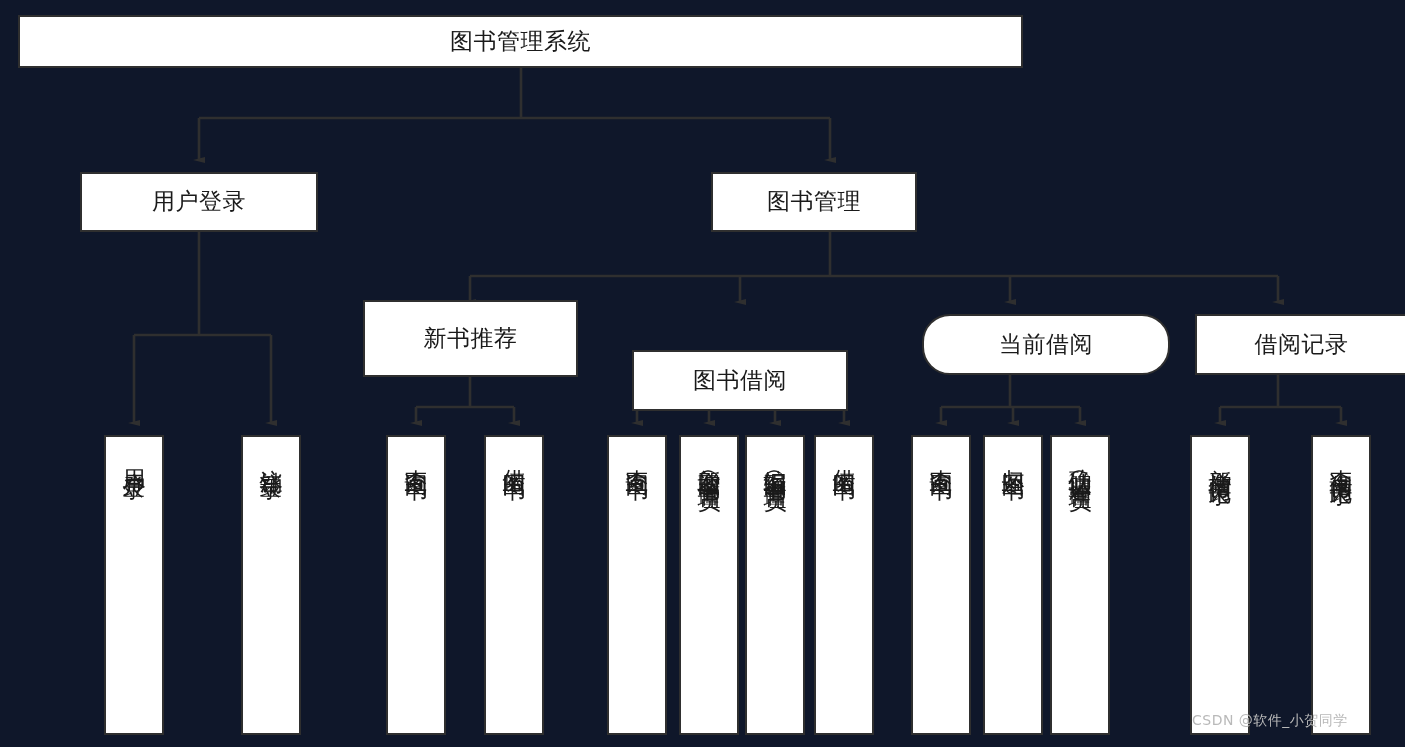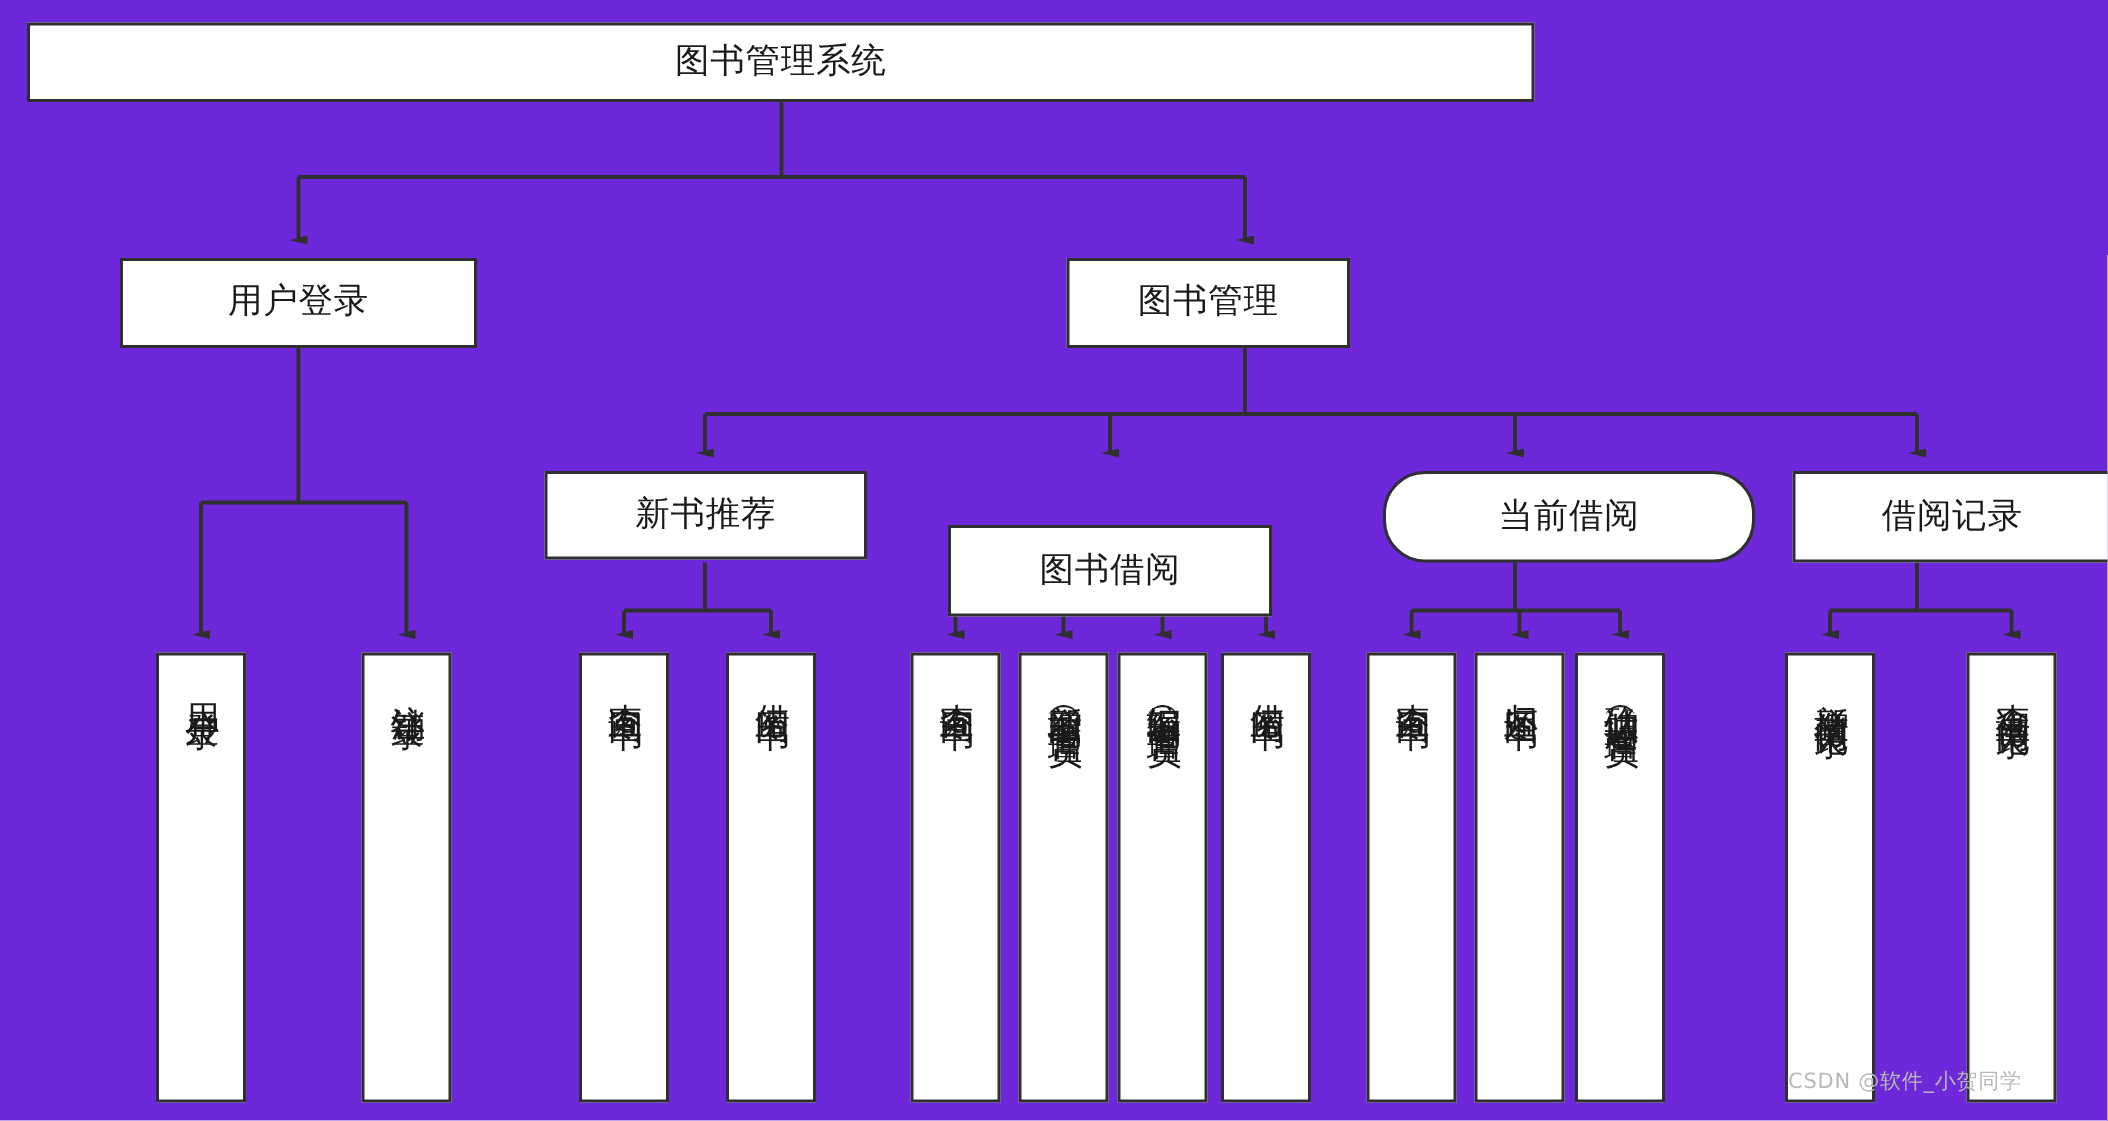--- a/index.html
+++ b/index.html
@@ -11,21 +11,21 @@
     width: 1405px;
     height: 747px;
     font-family: "DejaVu Sans", "Liberation Sans", sans-serif;
     overflow: hidden;
     position: relative;
   }
   #diagram-root {
     position: relative;
     width: 1405px;
     height: 747px;
-    background: #6d28d9;
+    background: #0f172a;
     text-decoration: underline;
   }
   svg.connectors {
     position: absolute;
     left: 0;
     top: 0;
     width: 1405px;
     height: 747px;
     pointer-events: none;
   }
@@ -131,26 +131,26 @@
   </svg>
 
   <div class="node root horiz" id="node-root" style="left: 18px; top: 15px; width: 1005px; height: 53px;">
     <span class="node-label">图书管理系统</span>
   </div>
 
   <div id="level2-layer">
       <div class="node horiz" style="left: 80px; top: 172px; width: 238px; height: 60px;">
         <span class="node-label">用户登录</span>
       </div>
-      <div class="node horiz" style="left: 711px; top: 172px; width: 189px; height: 60px;">
+      <div class="node horiz" style="left: 711px; top: 172px; width: 206px; height: 60px;">
         <span class="node-label">图书管理</span>
       </div>
     </div>
   <div id="level3-layer">
-      <div class="node horiz" style="left: 363px; top: 314px; width: 215px; height: 59px;">
+      <div class="node horiz" style="left: 363px; top: 300px; width: 215px; height: 77px;">
         <span class="node-label">新书推荐</span>
       </div>
       <div class="node horiz" style="left: 632px; top: 314px; width: 216px; height: 61px; margin-top: 36px;">
         <span class="node-label">图书借阅</span>
       </div>
       <div class="node horiz" style="left: 922px; top: 314px; width: 248px; height: 61px; border-radius: 28px;">
         <span class="node-label">当前借阅</span>
       </div>
       <div class="node horiz" style="left: 1172px; top: 314px; width: 213px; height: 61px; margin-left: 23px;">
         <span class="node-label">借阅记录</span>

